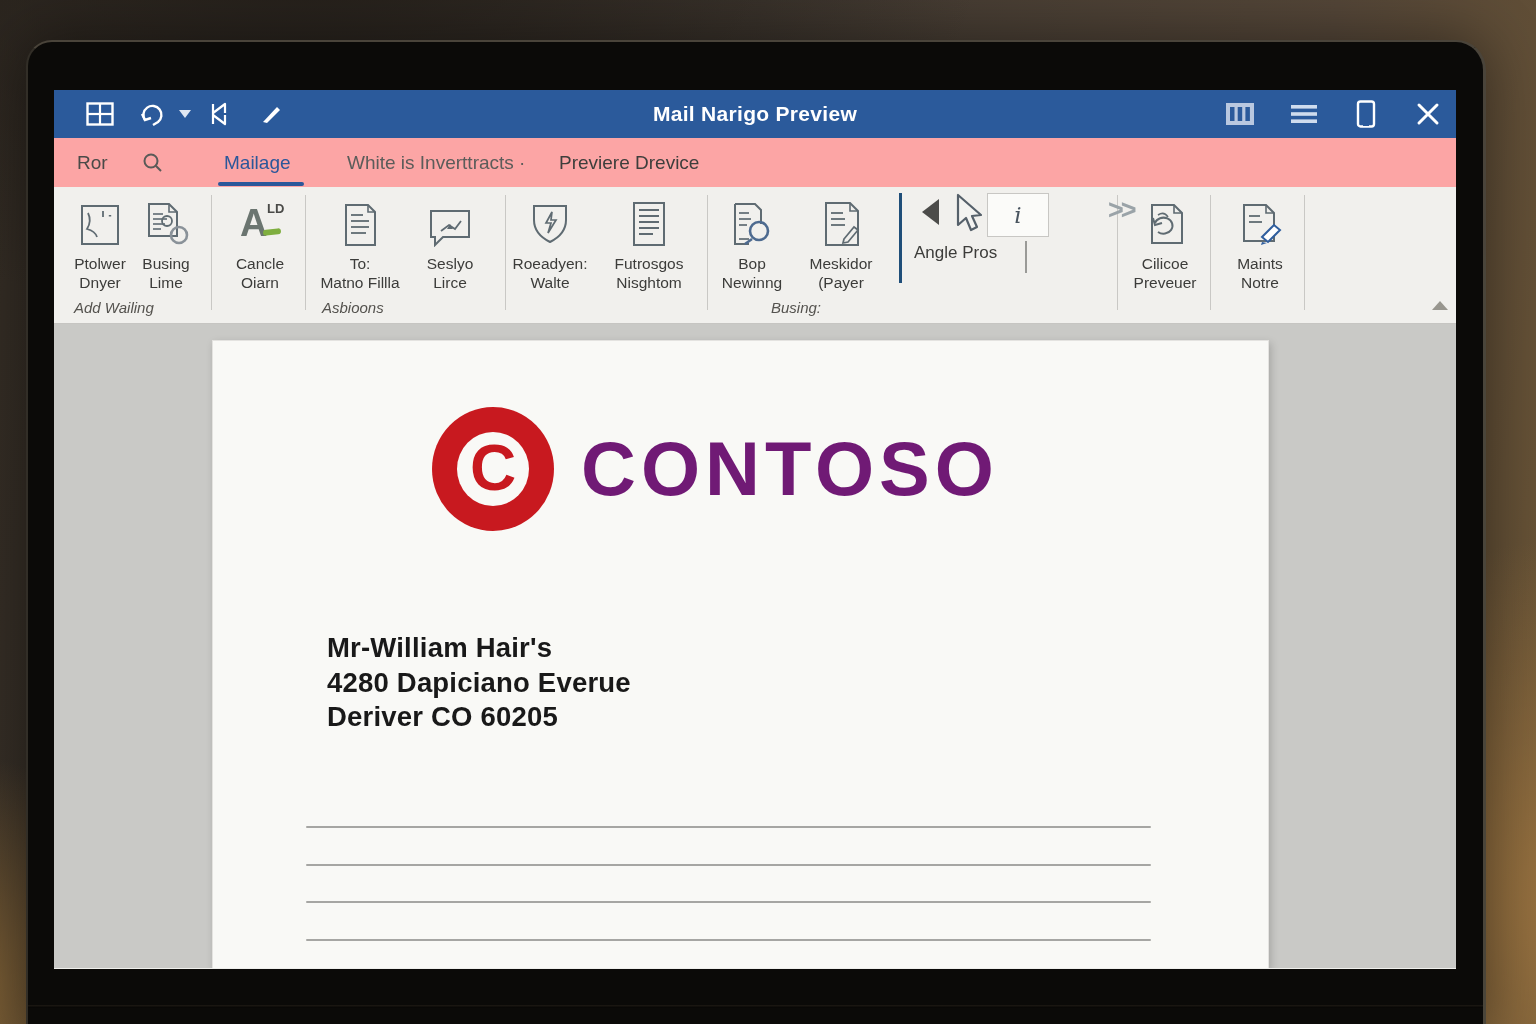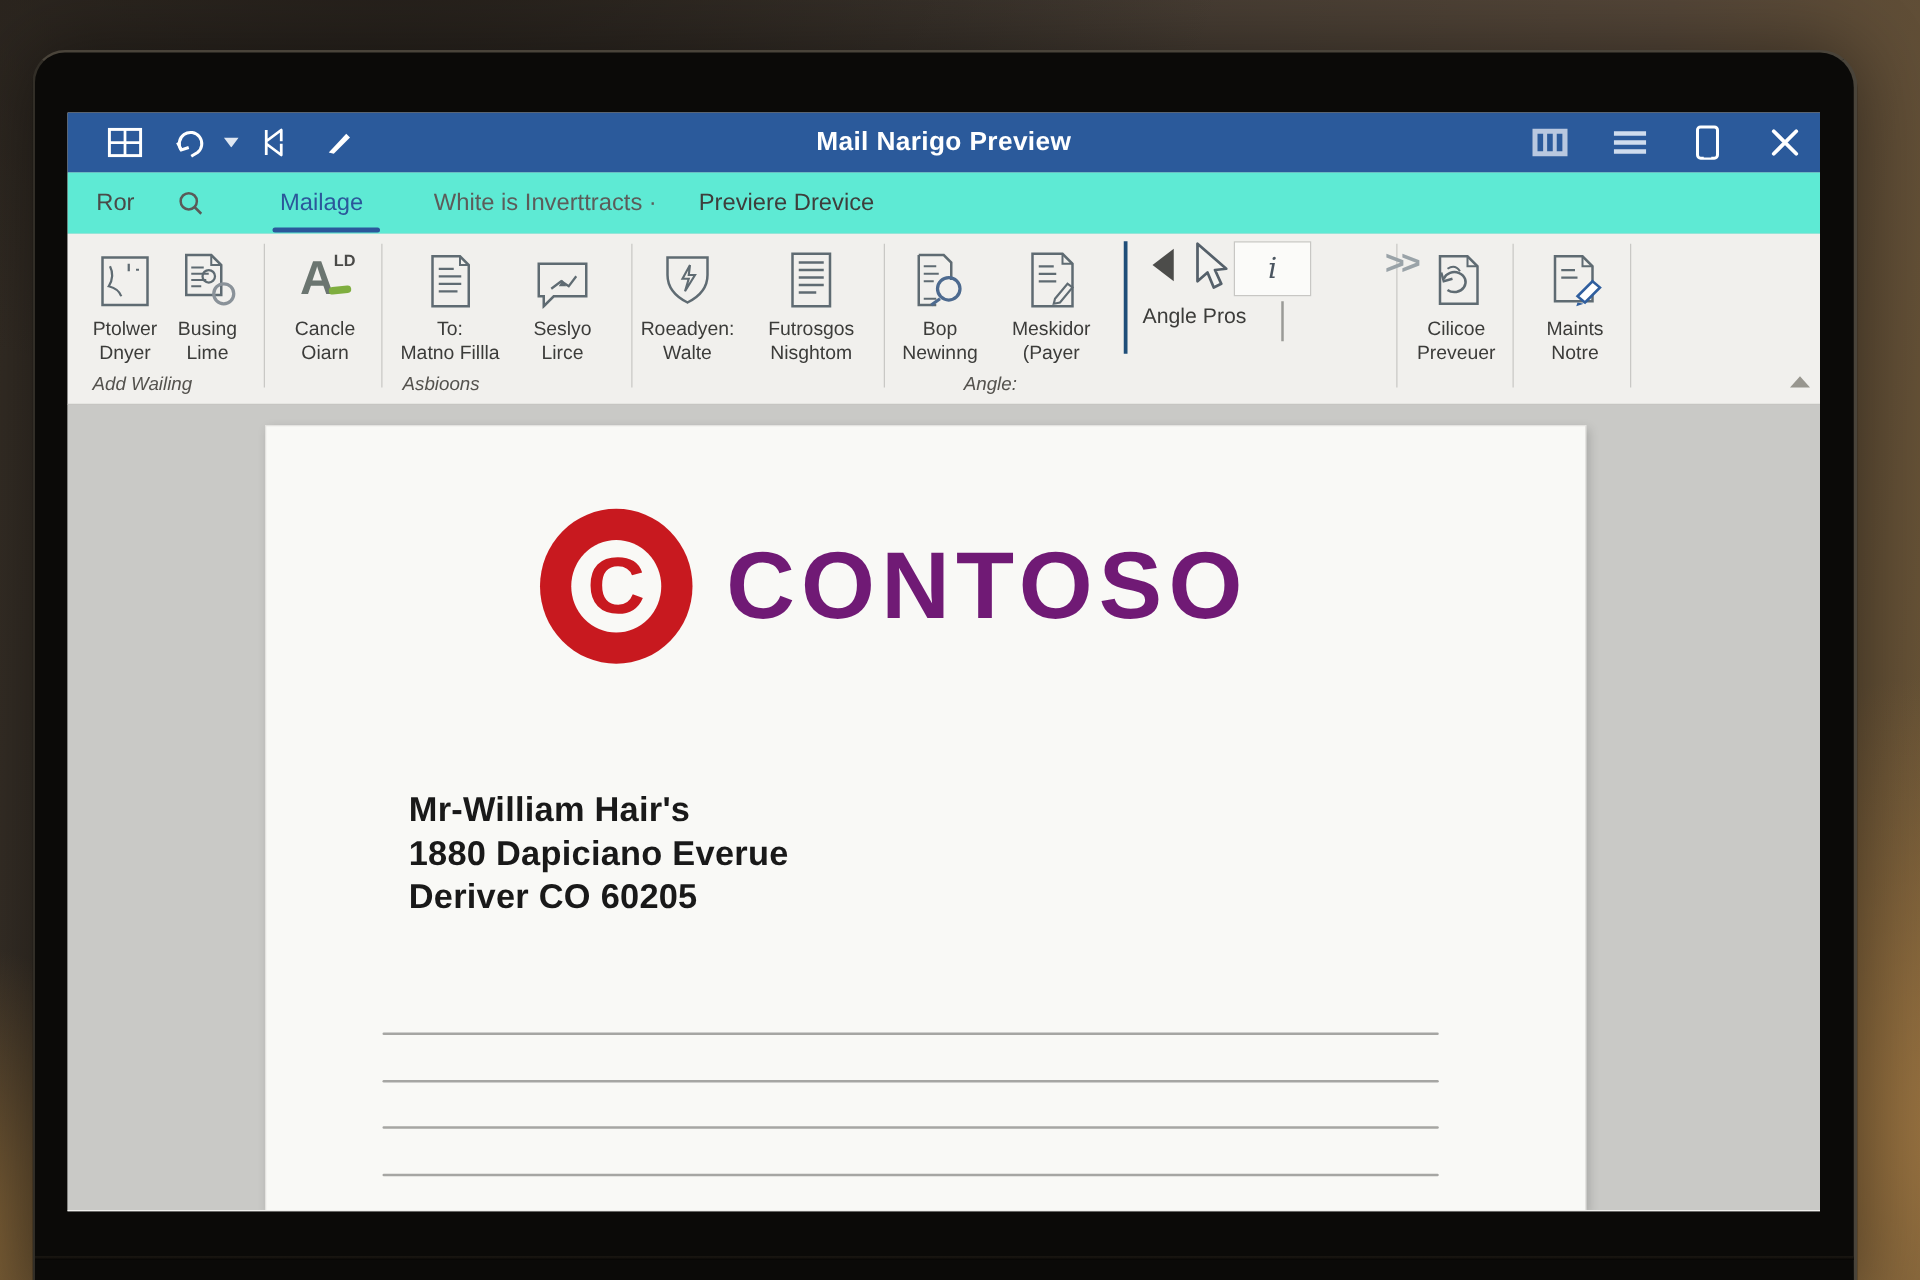--- a/index.html
+++ b/index.html
@@ -21,21 +21,21 @@
   .screen { position:absolute; left:26px; top:48px; width:1402px; height:879px;
     background:#c9c9c6; overflow:hidden; border-bottom:1px solid #efefec;padding-left:28px; }
 
   
   .titlebar { position:absolute; left:0; top:0; width:1402px; height:48px; background:#2b5a9b; }
   .tb-ico { position:absolute; top:0; height:48px; display:flex; align-items:center; justify-content:center; cursor:default; }
   .title { position:absolute; left:0; top:0; width:100%; height:48px; display:flex; align-items:center; justify-content:center;
     color:#fff; font-size:21px; font-weight:bold; letter-spacing:.3px; }
 
   
-  .tabrow { position:absolute; left:0; top:48px; width:1402px; height:49px; background:#5eead4; }
+  .tabrow { position:absolute; left:0; top:48px; width:1402px; height:49px; background:#fca5a5; }
   .tab { position:absolute; top:0; height:49px; display:flex; align-items:center; font-size:19px; color:#4a4a48; }
   .tab-active { color:#2b579a; }
   .tab-underline { position:absolute; left:164px; top:44px; width:86px; height:4px; background:#2b579a; border-radius:2px; }
 
   
   .ribbon { position:absolute; left:0; top:97px; width:1402px; height:137px; background:#f1f0ed; border-bottom:1px solid #c6c5c2; }
   .rdiv { position:absolute; top:8px; height:115px; width:1px; background:#c9c8c5; }
   .rdiv-blue { position:absolute; top:6px; height:90px; width:3px; background:#1f4e79; }
   .rbtn { position:absolute; top:8px; height:112px; display:flex; flex-direction:column; align-items:center; cursor:default; }
   .ricon { height:52px; display:flex; align-items:flex-end; justify-content:center; }
@@ -278,21 +278,21 @@
                 <path d="M32 2 v8 h8" fill="none" stroke="#5f6b72" stroke-width="1.6"></path>
                 <line x1="13" y1="12" x2="25" y2="12" stroke="#5f6b72" stroke-width="1.8"></line>
                 <line x1="13" y1="18" x2="27" y2="18" stroke="#5f6b72" stroke-width="1.8"></line>
                 <line x1="13" y1="24" x2="27" y2="24" stroke="#5f6b72" stroke-width="1.8"></line>
                 <path d="M26 38 l10-12 4 3 -10 12 -5 1 z" fill="none" stroke="#5f6b72" stroke-width="1.7"></path>
               </svg>
           </div>
           <div class="rlabel">Meskidor
 (Payer</div>
         </div>
-        <div class="grplabel" style="left:717px">Angle:</div>
+        <div class="grplabel" style="left:717px">Busing:</div>
 
         <div style="position:absolute;left:868px;top:12px">
             <div class="nav-back"></div>
           </div>
         <div style="position:absolute;left:898px;top:6px">
           <svg width="34" height="40" viewBox="0 0 34 40">
               <polygon points="6,2 6,32 14,25 19,37 25,34 20,23 29,22" fill="#f3f3f1" stroke="#55606a" stroke-width="2.2" stroke-linejoin="round"></polygon>
             </svg>
         </div>
         <div class="nav-info">
@@ -335,21 +335,21 @@
 
       <div class="docarea">
         <div class="document">
           <div class="logo-ring">
             <span class="logo-c">C</span>
           </div>
           <div class="logo-text">CONTOSO</div>
 
           <div class="address">
             <div>Mr-William Hair's</div>
-            <div>1880 Dapiciano Everue</div>
+            <div>4280 Dapiciano Everue</div>
             <div>Deriver CO 60205</div>
           </div>
 
           <div class="sig-lines" id="sig-lines">
               <div class="line"></div>
               <div class="line"></div>
               <div class="line"></div>
               <div class="line"></div>
             </div>
         </div>

